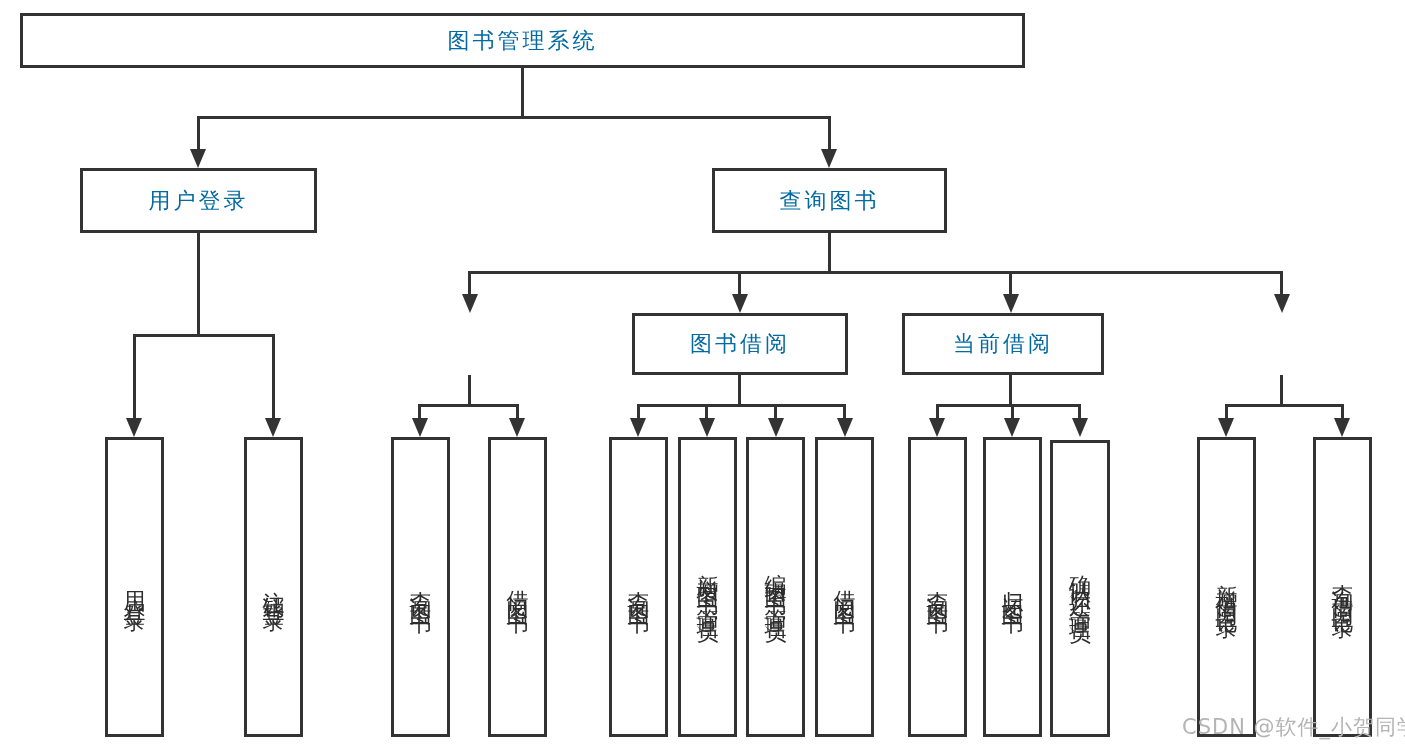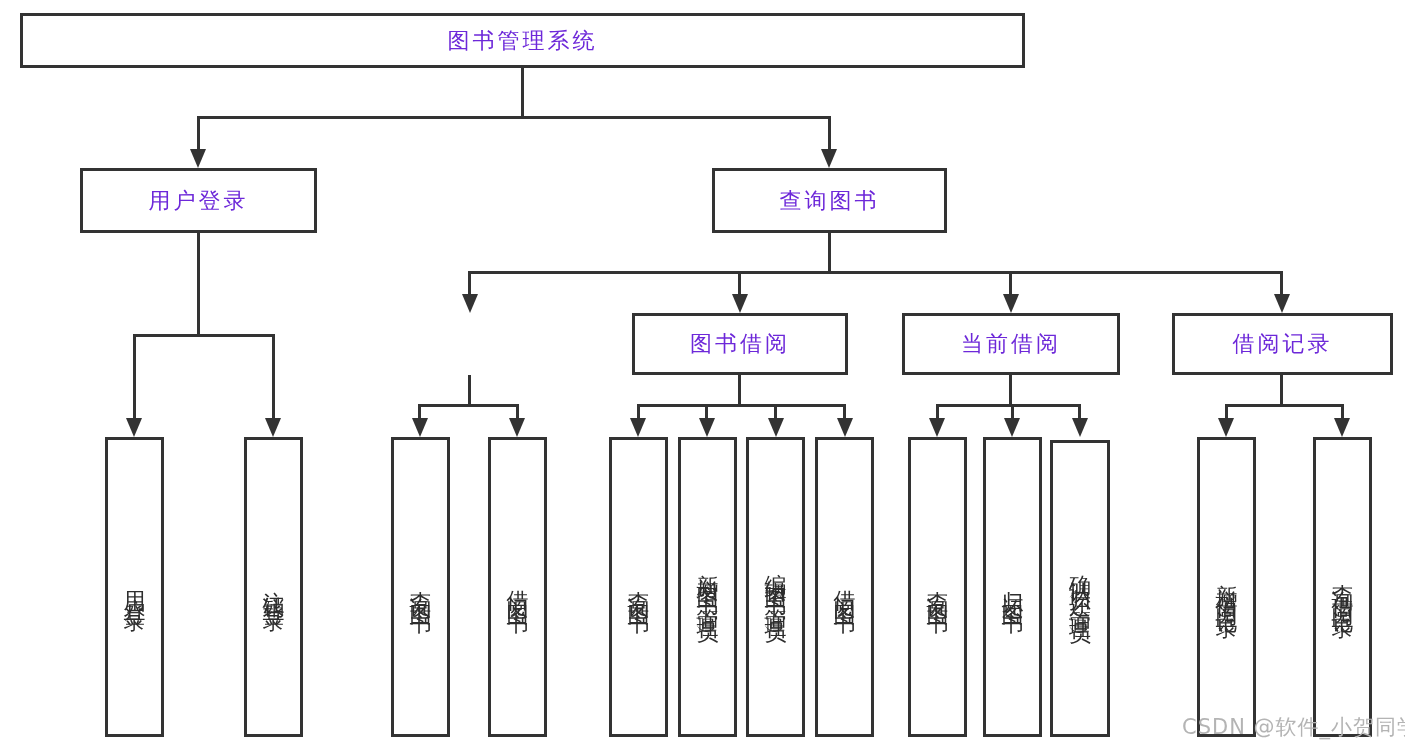--- a/index.html
+++ b/index.html
@@ -4,21 +4,21 @@
 <style>
   html,body{margin:0;padding:0;background:#ffffff;}
   .stage{
     position:relative;width:1405px;height:747px;background:#ffffff;overflow:hidden;
     font-family:"DejaVu Sans","Liberation Sans",sans-serif;color:#2d2d2d;
   }
   .box{
     position:absolute;box-sizing:border-box;border:3px solid #333333;background:#ffffff;
     display:flex;align-items:center;justify-content:center;
   }
-  .hlabel{font-size:22px;letter-spacing:3px;color:#6d28d9;white-space:nowrap;}
+  .hlabel{font-size:22px;letter-spacing:3px;color:#0369a1;white-space:nowrap;}
   .vlabel{
     writing-mode:vertical-rl;text-orientation:mixed;
     font-size:22px;letter-spacing:7px;color:#2d2d2d;line-height:1;
   }
   .line{position:absolute;background:#333333;}
   .arrow{
     position:absolute;width:0;height:0;
     border-left:8px solid transparent;border-right:8px solid transparent;
     border-top:19px solid #333333;
   }
@@ -64,25 +64,22 @@
   <div class="line" style="left:738px;top:271px;width:3px;height:24px;"></div>
   <div class="arrow" style="left:732px;top:294px;"></div>
   <div class="line" style="left:1009px;top:271px;width:3px;height:24px;"></div>
   <div class="arrow" style="left:1003px;top:294px;"></div>
   <div class="line" style="left:1280px;top:271px;width:3px;height:24px;"></div>
   <div class="arrow" style="left:1274px;top:294px;"></div>
 
   <div class="box" style="left:632px;top:313px;width:216px;height:62px;text-align:center;">
     <span class="hlabel">图书借阅</span>
   </div>
-  <div class="box" style="left:902px;top:313px;width:218px;height:62px;">
+  <div class="box" style="left:902px;top:313px;width:202px;height:62px;">
     <span class="hlabel">当前借阅</span>
-  </div>
-  <div class="box" style="left:1172px;top:313px;width:221px;height:62px;">
-    <span class="hlabel">借阅记录</span>
   </div>
 
   <div class="line" style="left:468px;top:375px;width:3px;height:31px;"></div>
   <div class="line" style="left:418px;top:404px;width:101px;height:3px;"></div>
   <div class="line" style="left:418px;top:404px;width:3px;height:15px;"></div>
   <div class="arrow" style="left:412px;top:418px;"></div>
   <div class="line" style="left:516px;top:404px;width:3px;height:15px;"></div>
   <div class="arrow" style="left:509px;top:418px;"></div>
 
   <div class="line" style="left:738px;top:375px;width:3px;height:31px;"></div>

